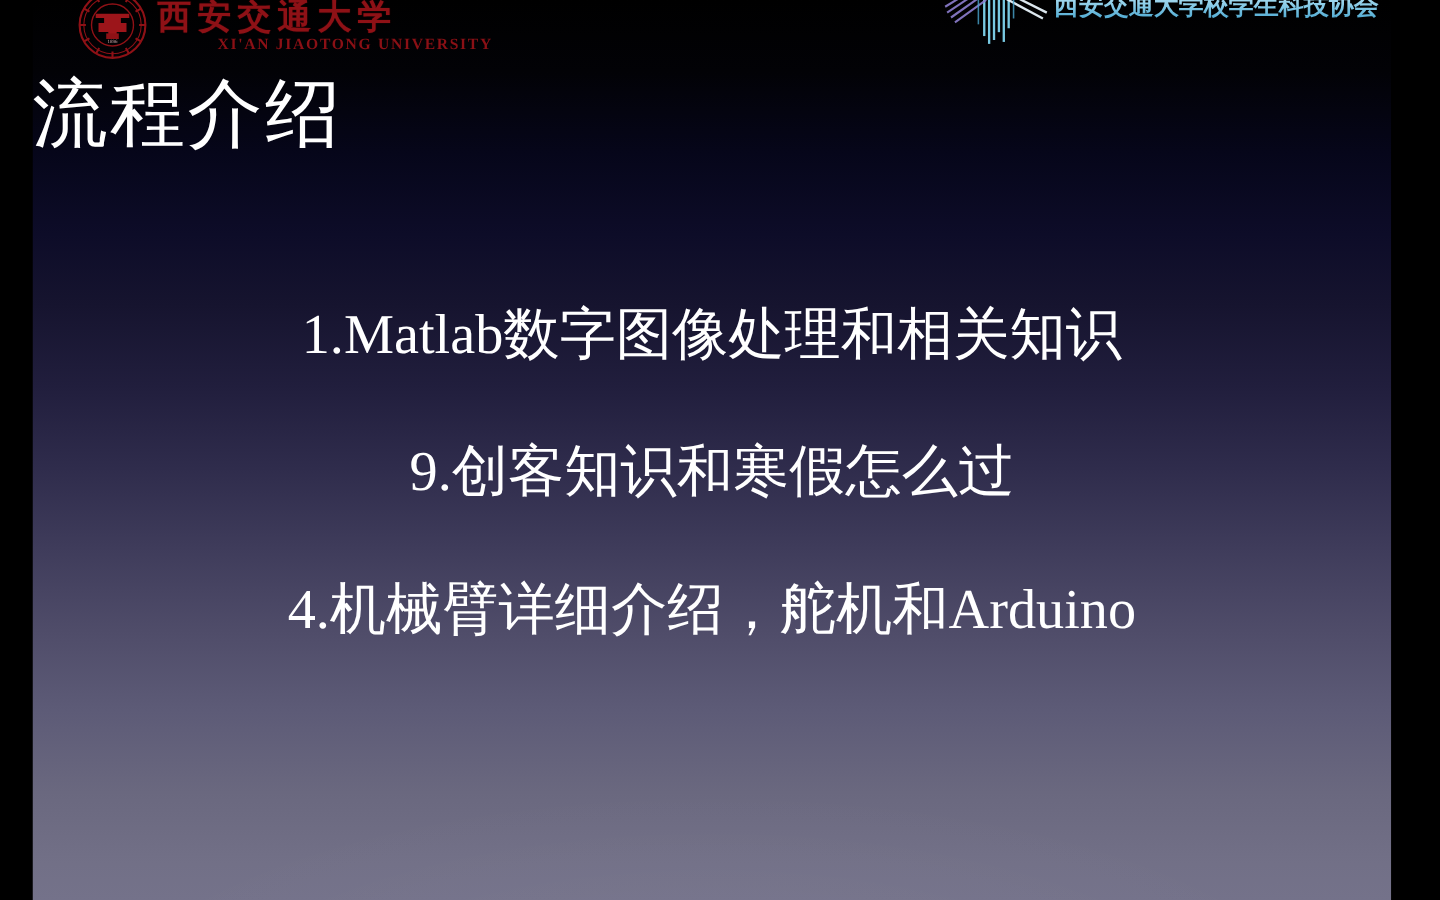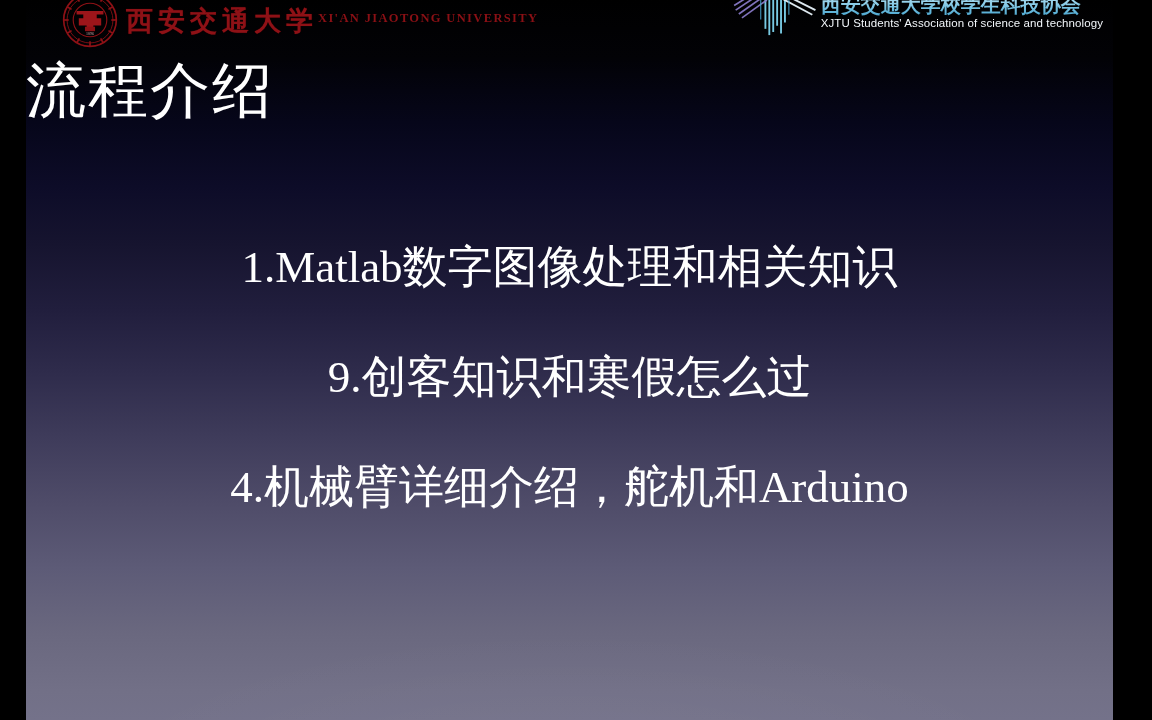--- a/index.html
+++ b/index.html
@@ -67,21 +67,21 @@
     z-index: 5;
   }
   .seal {
     width: 56px;
     height: 56px;
     flex: 0 0 56px;
     position: relative;
   }
   .logo-left-text {
     display: flex;
-    flex-direction: row;
+    flex-direction: column;
     justify-content: space-between;
     margin-top: 4px;
   }
   .logo-left-cn {
     font-family: "Liberation Serif", serif;
     font-size: 27px;
     font-weight: bold;
     color: #8e1116;
     letter-spacing: 5px;
     line-height: 0.95;
@@ -89,20 +89,21 @@
     text-shadow: 0 0 1px #5a0a0d;
   }
   .logo-left-en {
     font-family: "Liberation Serif", serif;
     font-size: 12.5px;
     font-weight: bold;
     color: #8a1015;
     letter-spacing: 1.35px;
     white-space: nowrap;
     margin-top: 2px;
+    margin-left: 48px;
   }
 
   .logo-right {
     position: absolute;
     right: 10px;
     top: -10px;
     display: flex;
     align-items: flex-start;
     gap: 4px;
     z-index: 5;
@@ -239,21 +240,20 @@
             <line x1="52" y1="0" x2="108" y2="28"></line>
           </g>
           <g stroke="#4aa6cf" stroke-width="1.6" opacity="0.8">
             <line x1="38" y1="10" x2="38" y2="40"></line>
             <line x1="74" y1="8" x2="74" y2="34"></line>
           </g>
         </svg>
       </div>
       <div class="logo-right-text">
         <div class="logo-right-cn">西安交通大学校学生科技协会</div>
-        <div class="logo-right-en">XJTU Students' Association of science and technology</div>
       </div>
     </div>
 
     <div id="slide-title">流程介绍</div>
 
     <div id="slide-body">
       <div class="body-line">1.Matlab数字图像处理和相关知识</div>
       <div class="body-line">9.创客知识和寒假怎么过</div>
       <div class="body-line">4.机械臂详细介绍，舵机和Arduino</div>
     </div>

